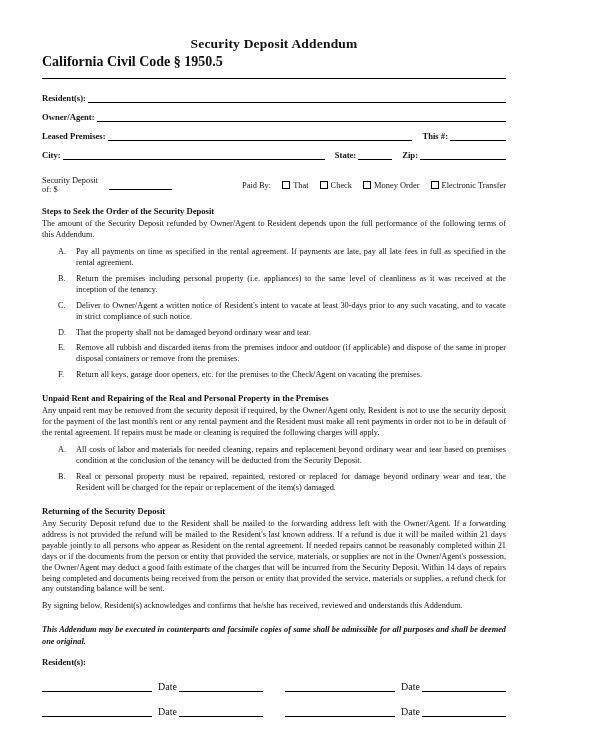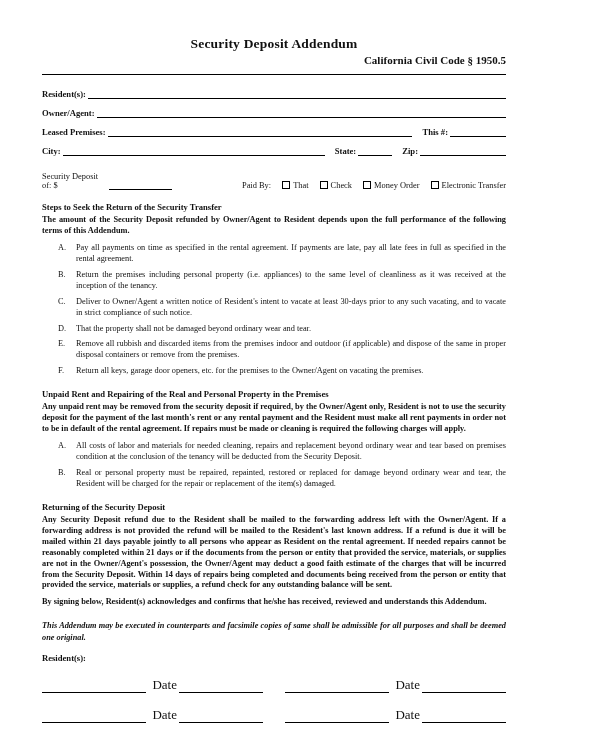--- a/index.html
+++ b/index.html
@@ -23,23 +23,23 @@
     background: #ffffff;
   }
   .doc-title {
     text-align: center;
     font-weight: bold;
     font-size: 13.5px;
     letter-spacing: 0.2px;
     margin: 8px 0 2px 0;
   }
   .doc-subtitle {
-    text-align: right;
-    font-weight: bold;
-    font-size: 11px;
+    text-align: left;
+    font-weight: bold;
+    font-size: 14px;
     margin: 0 0 8px 0;
   }
   .rule {
     border-top: 1px solid #000;
     margin: 6px 0 14px 0;
   }
   .field-row {
     display: flex;
     align-items: flex-end;
     font-size: 8.6px;
@@ -68,21 +68,21 @@
   .fill.zip {
     flex: 0 0 86px;
   }
   .gap-lbl {
     font-weight: bold;
     font-size: 8.6px;
     padding: 0 2px 0 10px;
   }
   .deposit-row {
     display: flex;
-    align-items: flex-end;
+    align-items: center;
     font-size: 8.4px;
     margin-top: 16px;
     margin-bottom: 12px;
     flex-wrap: nowrap;
   }
   .deposit-row .amount-line {
     display: inline-block;
     width: 74px;
     border-bottom: 1px solid #000;
     height: 9px;
@@ -103,21 +103,20 @@
   h2.section {
     font-weight: bold;
     font-size: 8.6px;
     margin: 12px 0 3px 0;
   }
   p.body {
     font-size: 8.3px;
     line-height: 1.32;
     margin: 0 0 6px 0;
     text-align: justify;
-    font-weight: bold;
   }
   ol.alpha {
     list-style: none;
     margin: 4px 0 6px 0;
     padding: 0;
   }
   ol.alpha > li {
     position: relative;
     font-size: 8.3px;
     line-height: 1.32;
@@ -154,21 +153,21 @@
     font-size: 8.3px;
     margin-bottom: 14px;
   }
   .sig-line {
     flex: 1 1 auto;
     border-bottom: 1px solid #000;
     height: 8px;
   }
   .date-lbl {
     padding: 0 0 0 6px;
-    font-size: 13px;
+    font-size: 10px;
   }
   .date-line {
     flex: 0 0 84px;
     border-bottom: 1px solid #000;
     height: 8px;
     margin-left: 2px;
   }
   .col-gap {
     flex: 0 0 22px;
   }
@@ -214,29 +213,29 @@
     <span class="amount-line"></span>
     <span class="paidby nowrap">
       <span>Paid By:</span>
       <span class="cbox"></span><span>That</span>
       <span class="cbox"></span><span>Check</span>
       <span class="cbox"></span><span>Money Order</span>
       <span class="cbox"></span><span>Electronic Transfer</span>
     </span>
   </div>
 
-  <h2 class="section">Steps to Seek the Return of the Security Transfer</h2>
+  <h2 class="section">Steps to Seek the Order of the Security Deposit</h2>
   <p class="body">The amount of the Security Deposit refunded by Owner/Agent to Resident depends upon the full performance of the following terms of this Addendum.</p>
   <ol class="alpha">
     <li><span class="marker">A.</span><span>Pay all payments on time as specified in the rental agreement.  If payments are late, pay all late fees in full as specified in the rental agreement.</span></li>
     <li><span class="marker">B.</span><span>Return the premises including personal property (i.e. appliances) to the same level of cleanliness as it was received at the inception of the tenancy.</span></li>
     <li><span class="marker">C.</span><span>Deliver to Owner/Agent a written notice of Resident's intent to vacate at least 30-days prior to any such vacating, and to vacate in strict compliance of such notice.</span></li>
     <li><span class="marker">D.</span><span>That the property shall not be damaged beyond ordinary wear and tear.</span></li>
     <li><span class="marker">E.</span><span>Remove all rubbish and discarded items from the premises indoor and outdoor (if applicable) and dispose of the same in proper disposal containers or remove from the premises.</span></li>
-    <li><span class="marker">F.</span><span>Return all keys, garage door openers, etc. for the premises to the Owner/Agent on vacating the premises.</span></li>
+    <li><span class="marker">F.</span><span>Return all keys, garage door openers, etc. for the premises to the Check/Agent on vacating the premises.</span></li>
   </ol>
 
   <h2 class="section">Unpaid Rent and Repairing of the Real and Personal Property in the Premises</h2>
   <p class="body">Any unpaid rent may be removed from the security deposit if required, by the Owner/Agent only, Resident is not to use the security deposit  for the payment of the last month's rent or any rental payment and the Resident must make all rent payments in order not to be in default of the rental agreement.  If repairs must be made or cleaning is required the following charges will apply.</p>
   <ol class="alpha">
     <li><span class="marker">A.</span><span>All costs of labor and materials for needed cleaning, repairs and replacement beyond ordinary wear and tear based on premises condition at the conclusion of the tenancy will be deducted from the Security Deposit.</span></li>
     <li><span class="marker">B.</span><span>Real or personal property must be repaired, repainted, restored or replaced for damage beyond ordinary wear and tear, the Resident will be charged for the repair or replacement of the item(s) damaged.</span></li>
   </ol>
 
   <h2 class="section">Returning of the Security Deposit</h2>

